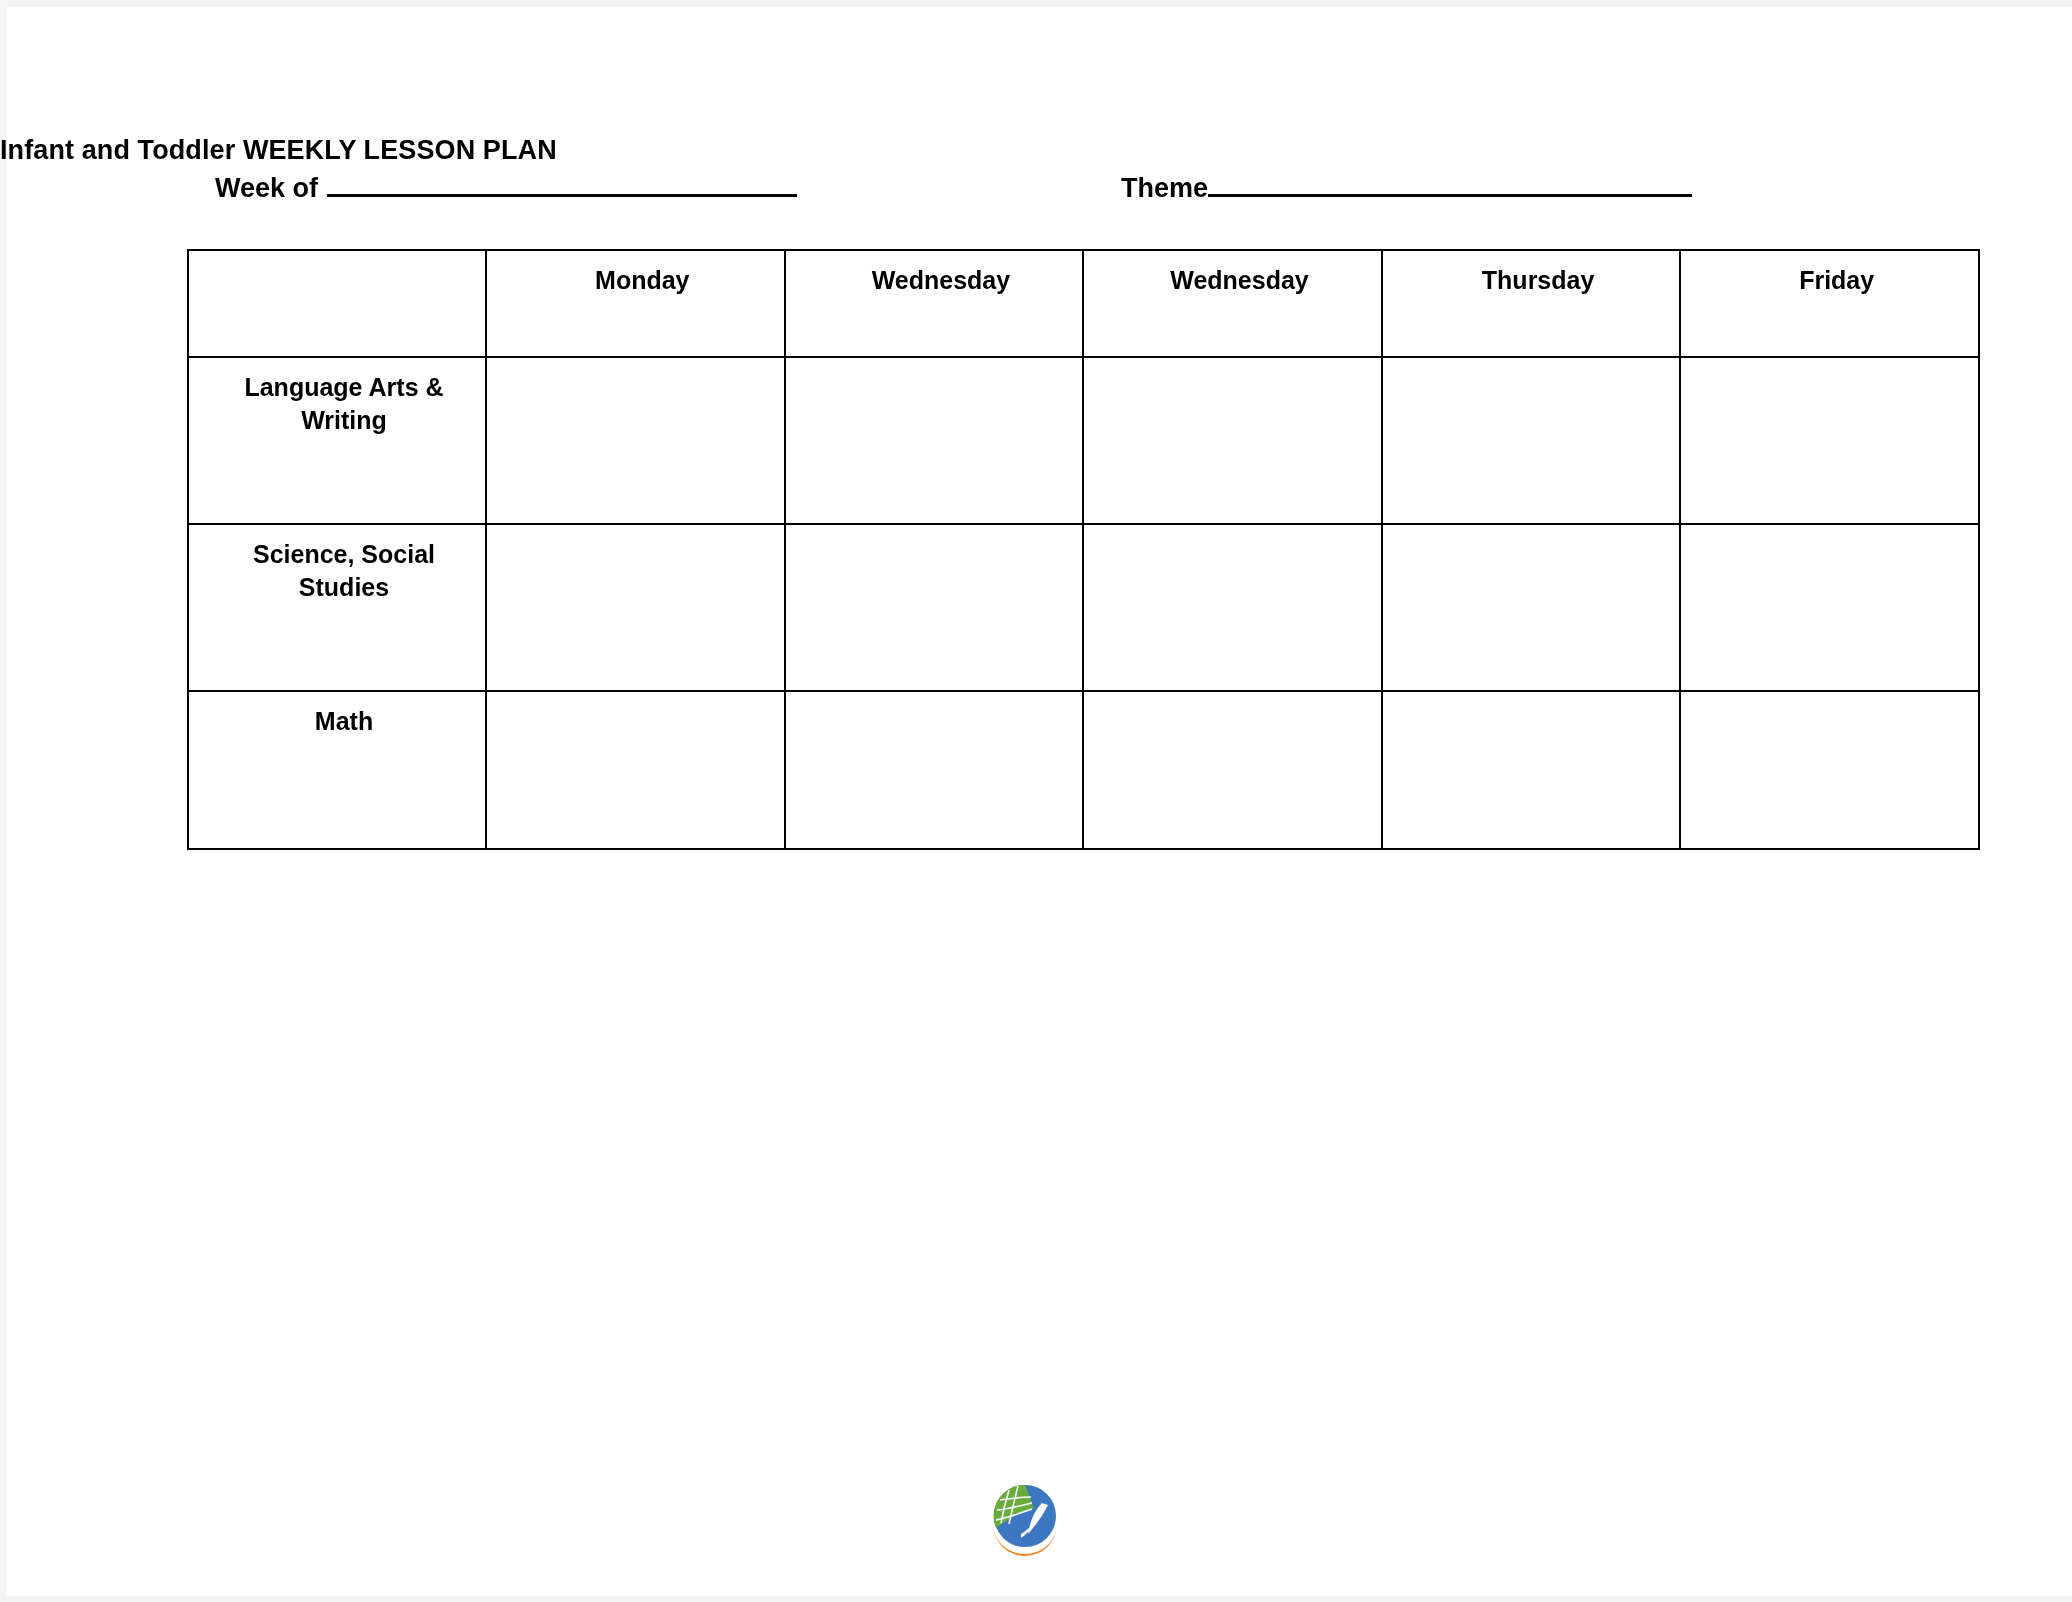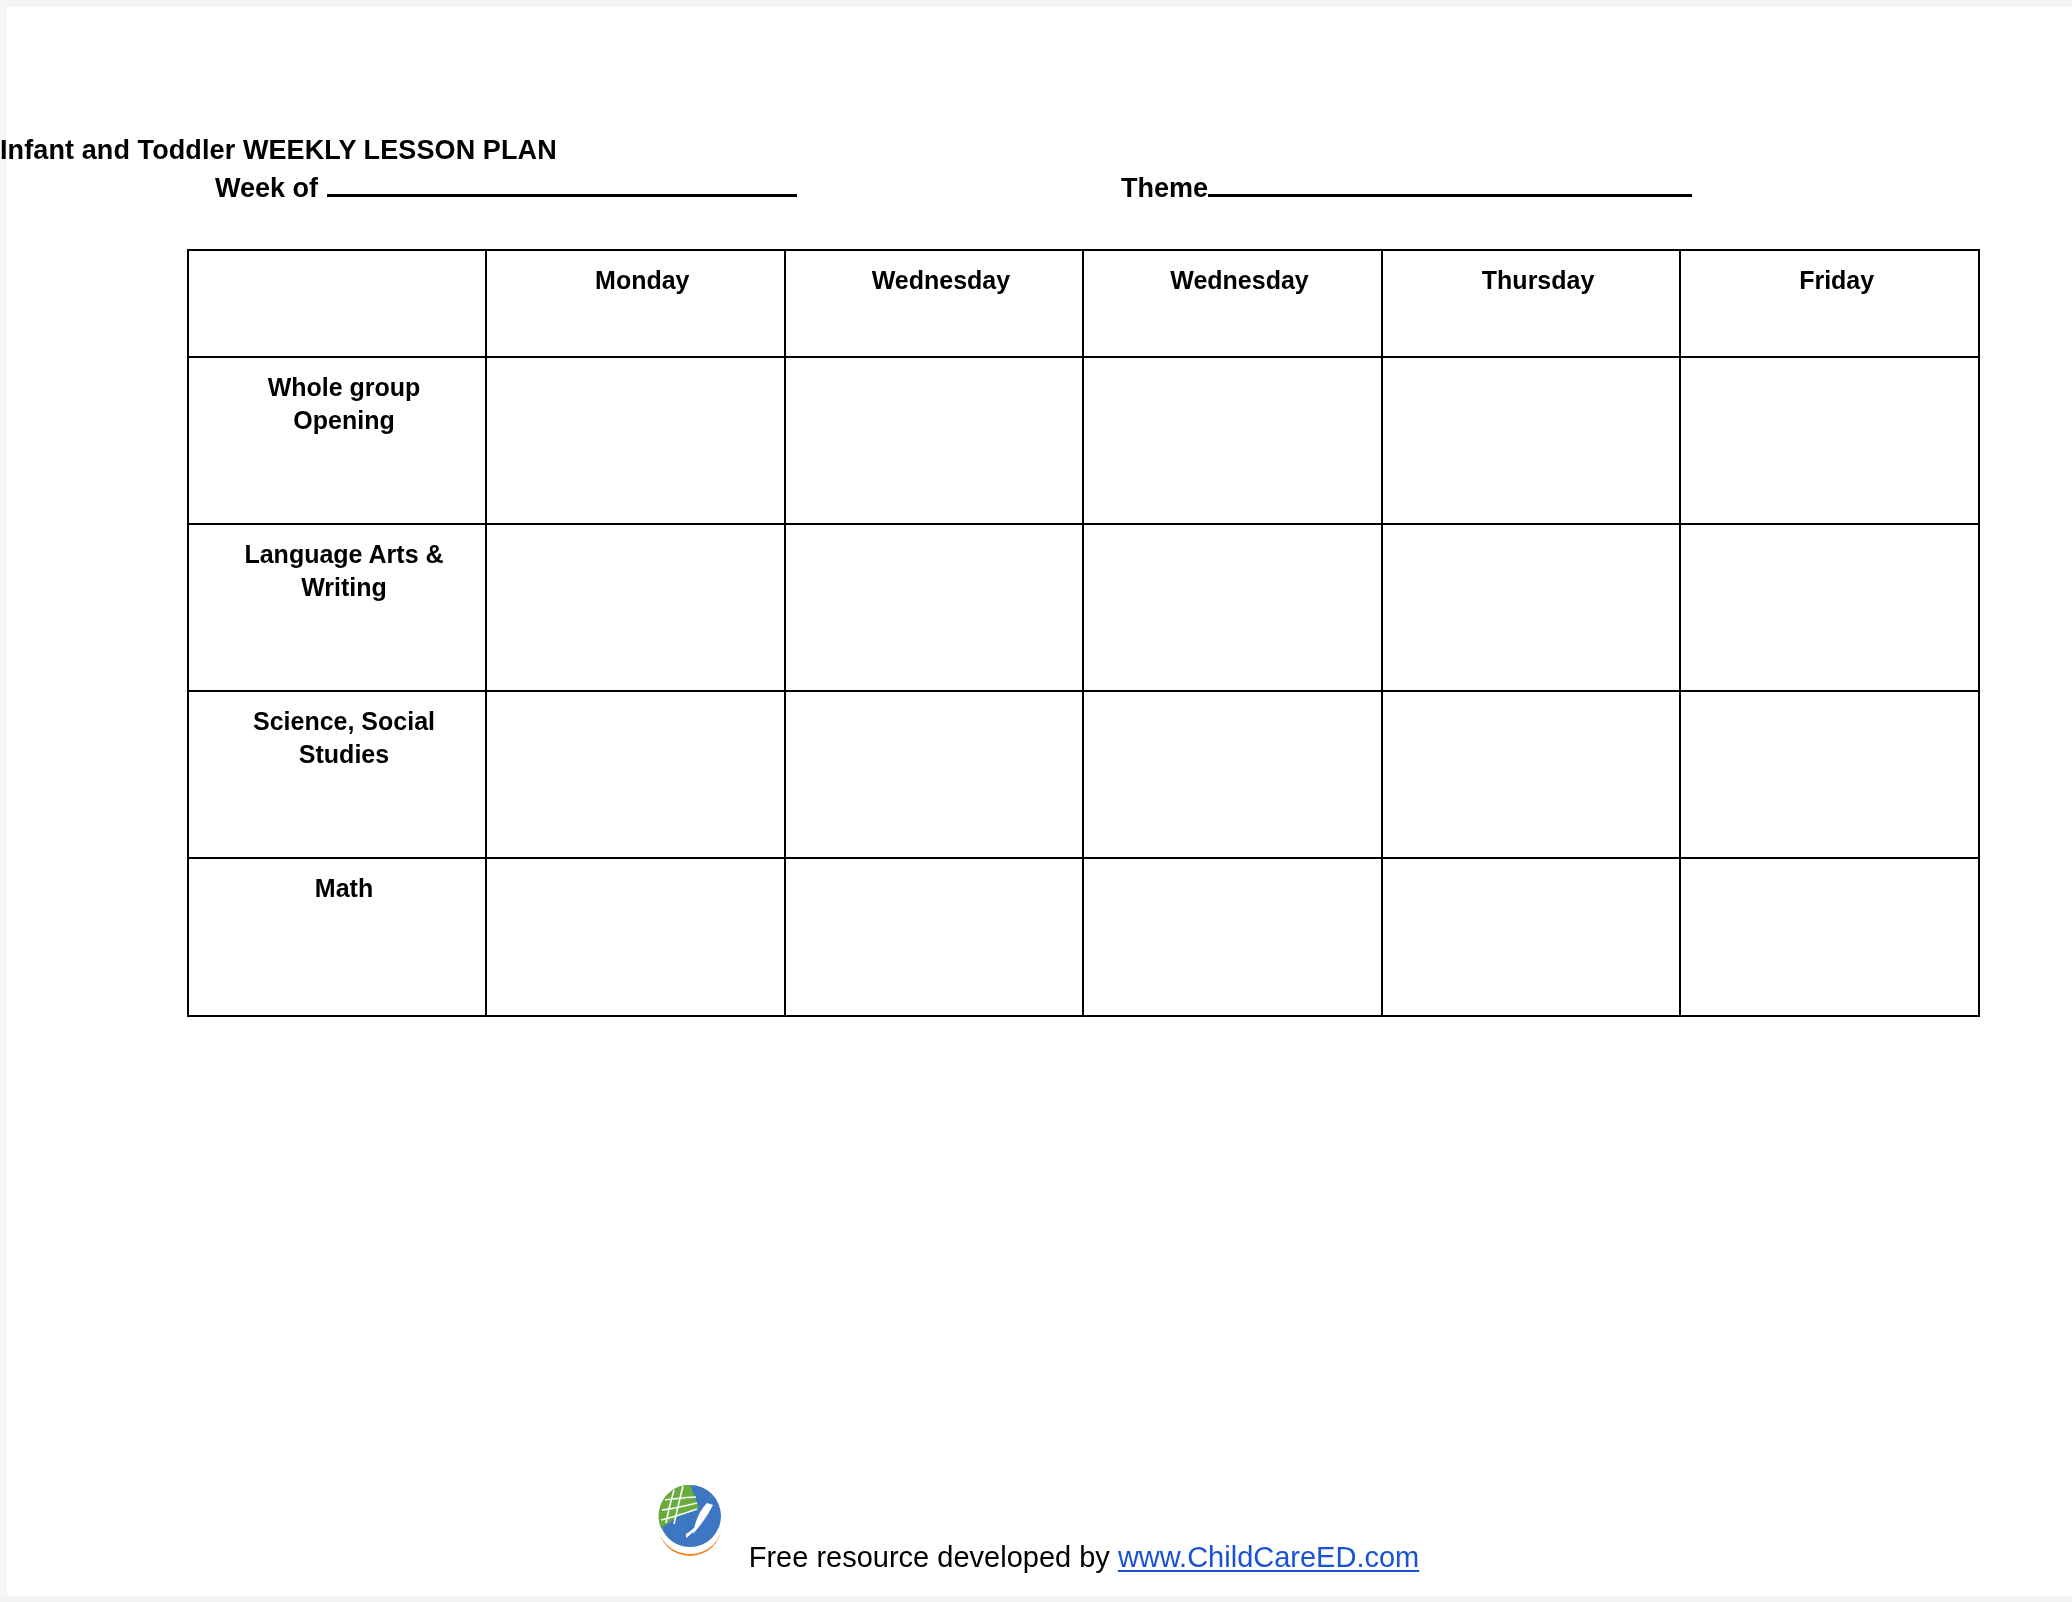--- a/index.html
+++ b/index.html
@@ -191,31 +191,20 @@
         <tr class="header-row">
           <td></td>
           <td>Monday</td>
           <td>Wednesday</td>
           <td>Wednesday</td>
           <td>Thursday</td>
           <td>Friday</td>
         </tr>
         <tr class="body-row">
           <td>
-            <span class="row-label-text">Whole group
-Opening</span>
-          </td>
-          <td class="day-cell"></td>
-          <td class="day-cell"></td>
-          <td class="day-cell"></td>
-          <td class="day-cell"></td>
-          <td class="day-cell"></td>
-        </tr>
-        <tr class="body-row">
-          <td>
             <span class="row-label-text">Language Arts &amp;
 Writing</span>
           </td>
           <td class="day-cell"></td>
           <td class="day-cell"></td>
           <td class="day-cell"></td>
           <td class="day-cell"></td>
           <td class="day-cell"></td>
         </tr>
         <tr class="body-row">
@@ -259,19 +248,16 @@
           <path d="M12 22 C21 21 33 19 43 19"></path>
           <path d="M9 32 C19 31 32 28 44 25"></path>
           <path d="M8 42 C17 40 30 36 44 31"></path>
         </g>
 
         <path d="M54 25 C46 33 42 44 40 56 C48 47 55 37 60 27 Z" fill="#ffffff"></path>
         <path d="M33 60 C40 55 49 45 56 33 C49 43 41 51 33 56 Z" fill="#ffffff"></path>
       </svg>
     </span>
 
-    <span class="footer-text">
-      <span>Free resource developed by </span><a class="footer-link" href="#">www.ChildCareED.com</a>
-    </span>
 
   </div>
 
 </div>
 
 </body></html>

